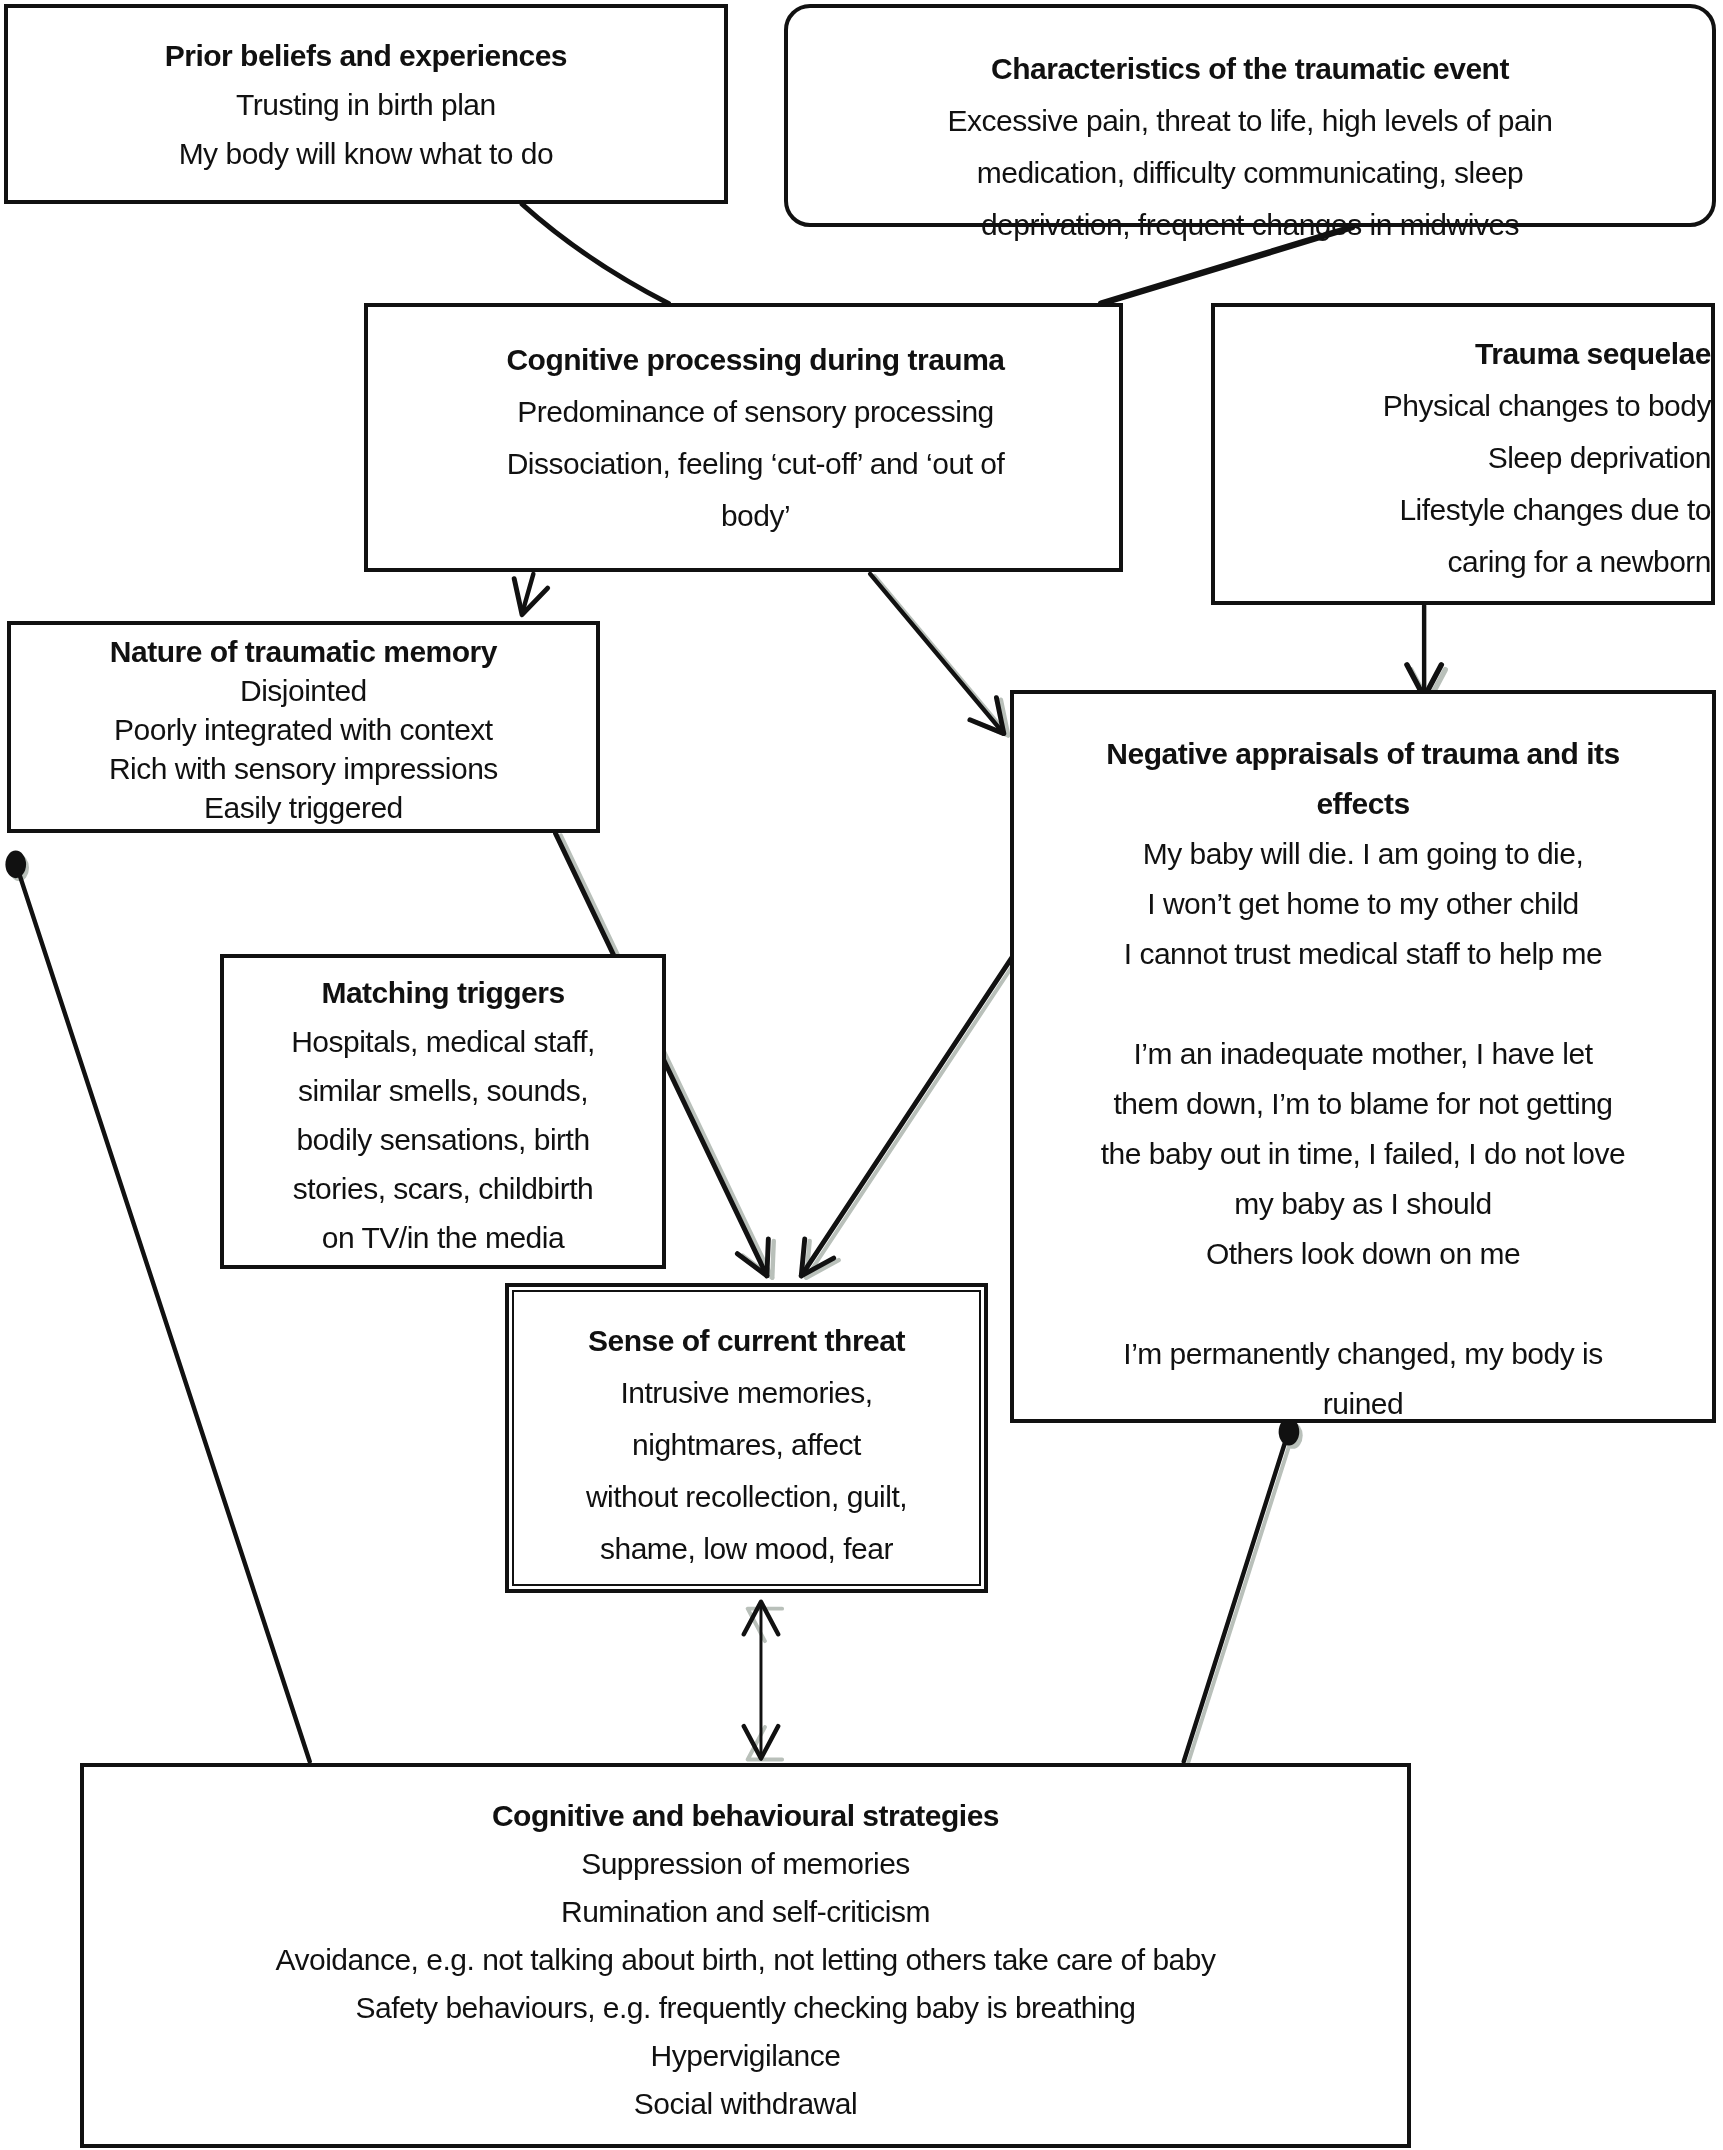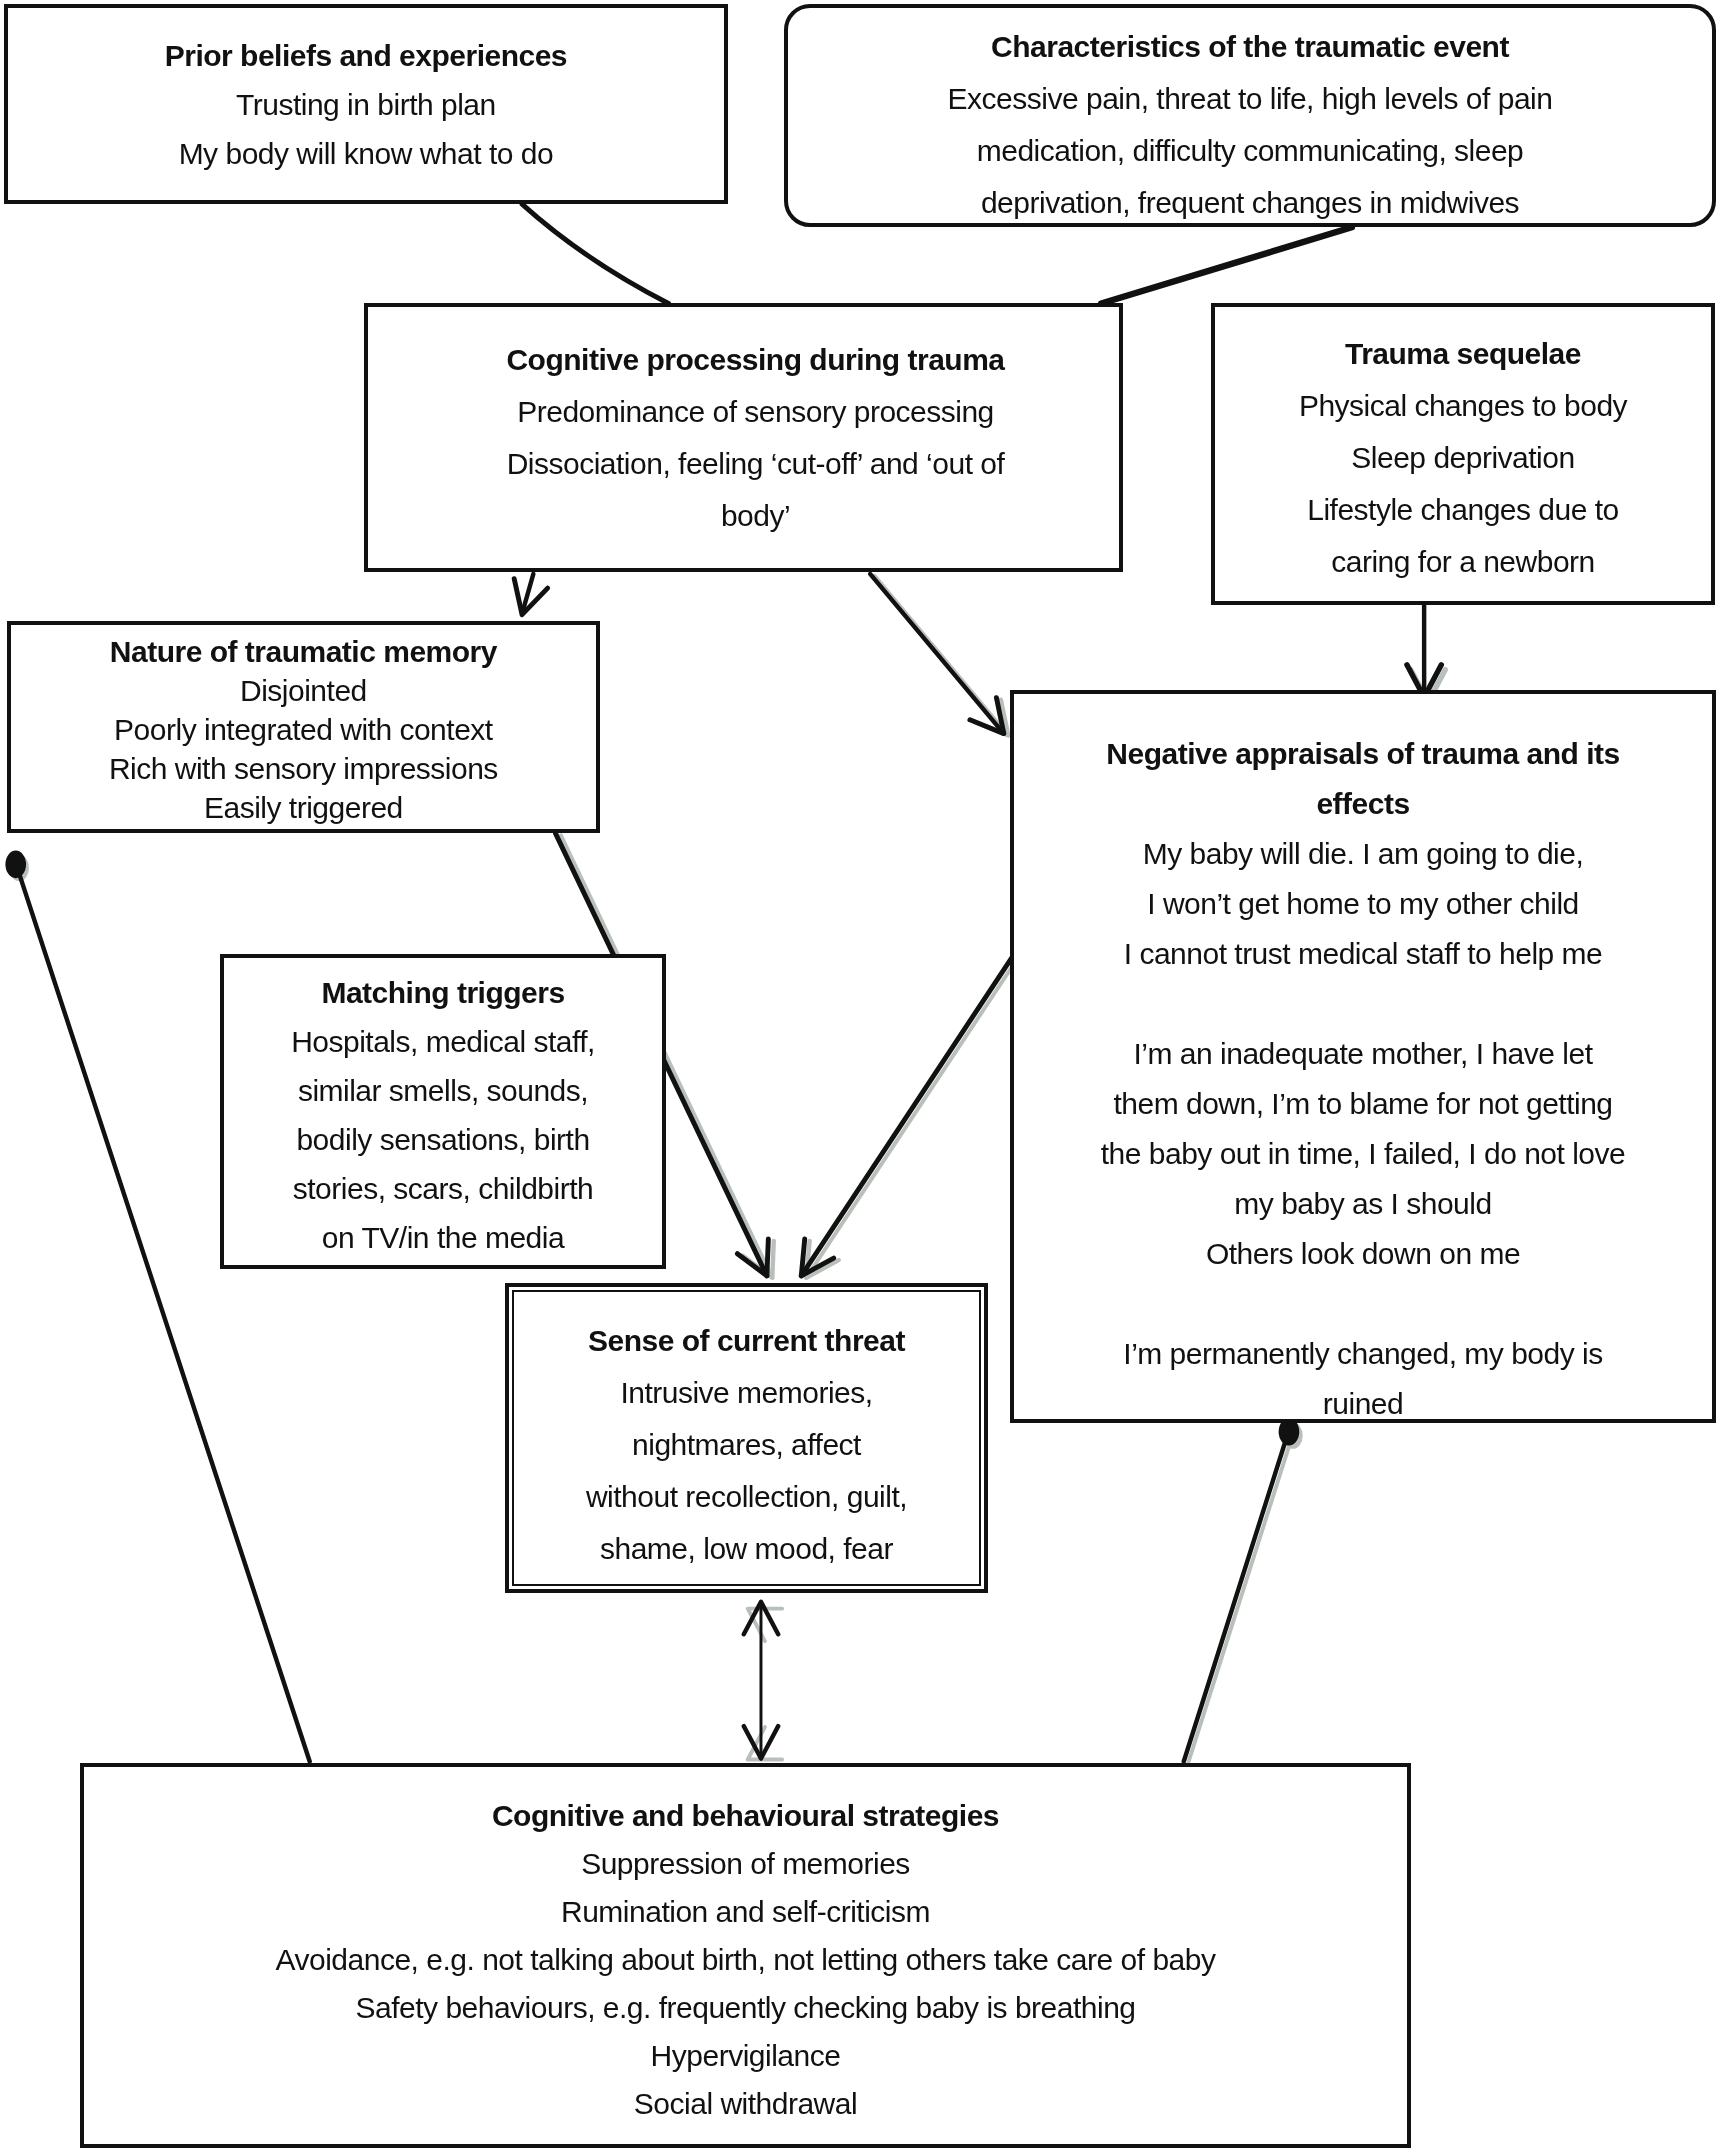--- a/index.html
+++ b/index.html
@@ -4,23 +4,23 @@
 <style>
   html,body{margin:0;padding:0;background:#ffffff;}
   #canvas{position:relative;width:1724px;height:2151px;background:#ffffff;overflow:hidden;
           font-family:"Liberation Sans","DejaVu Sans",sans-serif;color:#111;}
   #wires{position:absolute;left:0;top:0;width:1724px;height:2151px;}
   .box{position:absolute;border:4.4px solid #111;background:#fff;text-align:center;
        font-size:30px;letter-spacing:-0.5px;line-height:52px;box-sizing:border-box;}
   .box .title{font-weight:bold;white-space:pre-line;}
   .box .body{white-space:pre-line;}
   #box-prior{left:3.9px;top:3.9px;width:724px;height:200px;padding-top:23.6px;line-height:49px;}
-  #box-char{left:784px;top:3.9px;width:932px;height:223px;padding-top:13px;border-radius:26px;}
+  #box-char{left:784px;top:3.9px;width:932px;height:223px;padding-top:35px;border-radius:26px;}
   #box-proc{left:364px;top:303px;width:759px;height:269px;padding-top:27px;border-width:4.9px;padding-left:24px;}
-  #box-seq{left:1211px;top:303px;width:504px;height:302px;padding-top:20.6px;}
+  #box-seq{left:1211px;top:303px;width:504px;height:302px;padding-top:20.6px;text-align:right;}
   #box-mem{left:6.9px;top:621px;width:593px;height:212px;padding-top:7.4px;line-height:39px;}
   #box-appr{left:1010px;top:690px;width:706px;height:733px;padding-top:35px;line-height:50px;}
   #box-trig{left:193px;top:954px;width:446px;height:315px;padding-top:9.8px;line-height:49px;margin-left:27px;}
   #box-threat{left:505px;top:1283px;width:483px;height:310px;border-width:4.9px;}
   #box-threat .inner{position:absolute;left:2.9px;top:2.9px;right:2.9px;bottom:2.9px;border:2.5px solid #111;
                      padding-top:23.6px;box-sizing:border-box;}
   #box-strat{left:80px;top:1763px;width:1331px;height:385px;padding-top:24.6px;line-height:48px;border-width:4.9px;}
 </style>
 </head>
 <body>

